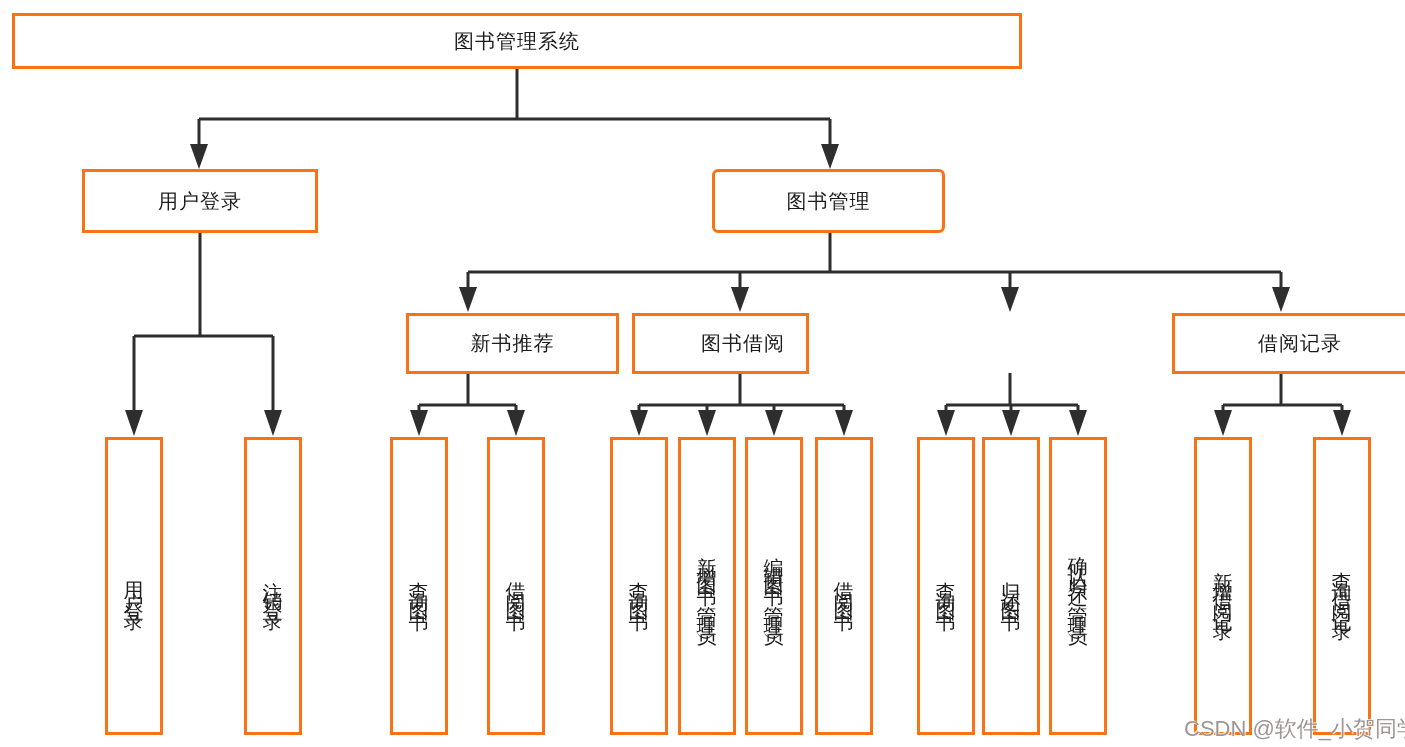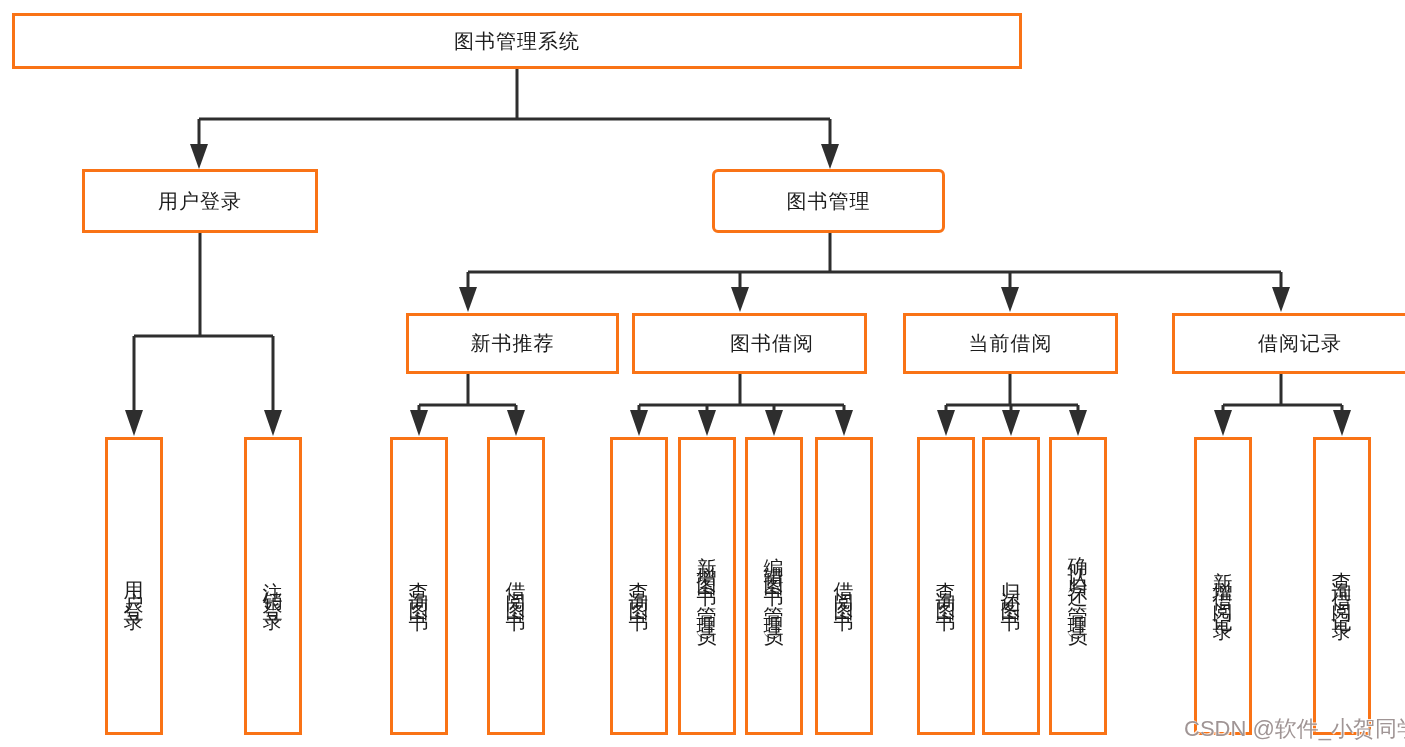--- a/index.html
+++ b/index.html
@@ -37,21 +37,21 @@
     color: #1c1c1c;
     line-height: 1;
   }
   
   .n-root   { left: 12px;   top: 13px;  width: 1010px; height: 56px; }
   
   .n-login  { left: 82px;   top: 169px; width: 236px;  height: 64px; }
   .n-mgmt   { left: 712px;  top: 169px; width: 233px;  height: 64px; border-radius: 6px; }
   
   .n-newb   { left: 362px;  top: 313px; width: 213px;  height: 61px; margin-left: 44px; }
-  .n-borrow { left: 632px;  top: 313px; width: 235px;  height: 61px; padding-left: 45px; }
+  .n-borrow { left: 632px;  top: 313px; width: 177px;  height: 61px; padding-left: 45px; }
   .n-curr   { left: 903px;  top: 313px; width: 215px;  height: 61px; }
   .n-rec    { left: 1172px; top: 313px; width: 256px;  height: 61px; }
   
   .leaf { width: 58px; top: 437px; height: 298px; }
   .l-ul1 { left: 105px; }
   .l-ul2 { left: 244px; }
   .l-nb1 { left: 390px; }
   .l-nb2 { left: 487px; }
   .l-bb1 { left: 610px; }
   .l-bb2 { left: 678px; }
@@ -131,23 +131,20 @@
   <div class="box n-mgmt">
     <span>图书管理</span>
   </div>
 
   <div class="box n-newb">
     <span>新书推荐</span>
   </div>
   <div class="box n-borrow">
     <span>图书借阅</span>
   </div>
-  <div class="box n-curr">
-    <span>当前借阅</span>
-  </div>
   <div class="box n-rec">
     <span>借阅记录</span>
   </div>
 
   <div class="box vbox leaf l-ul1">
     <span class="vlabel">用户登录</span>
   </div>
   <div class="box vbox leaf l-ul2">
     <span class="vlabel">注销登录</span>
   </div>

